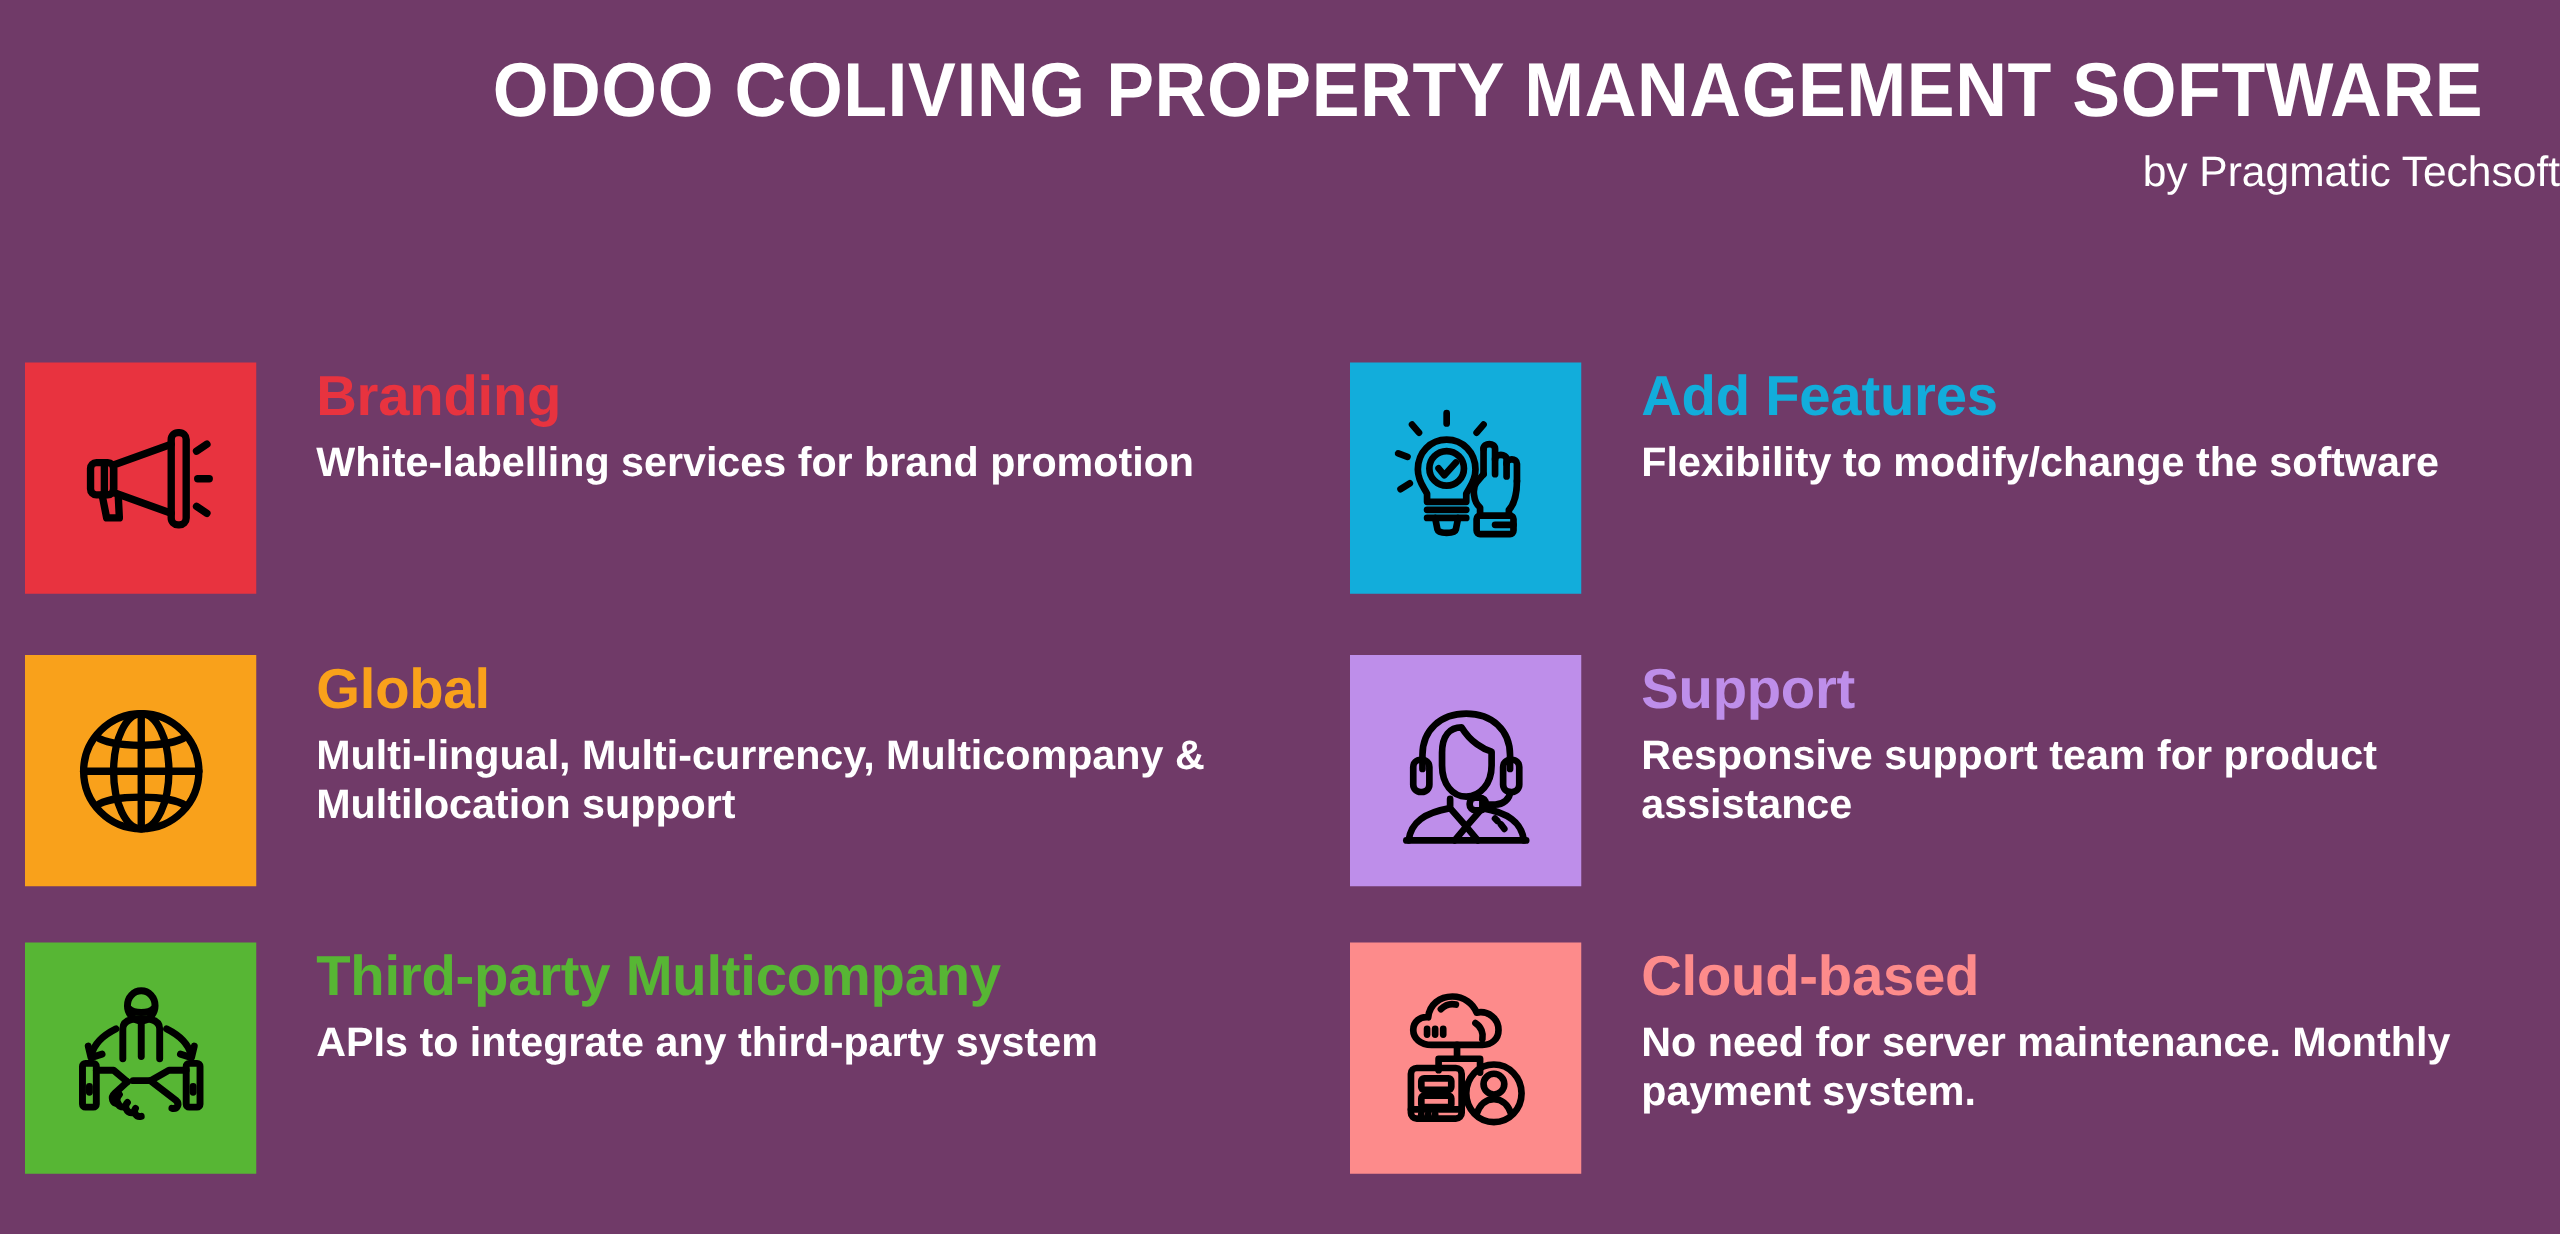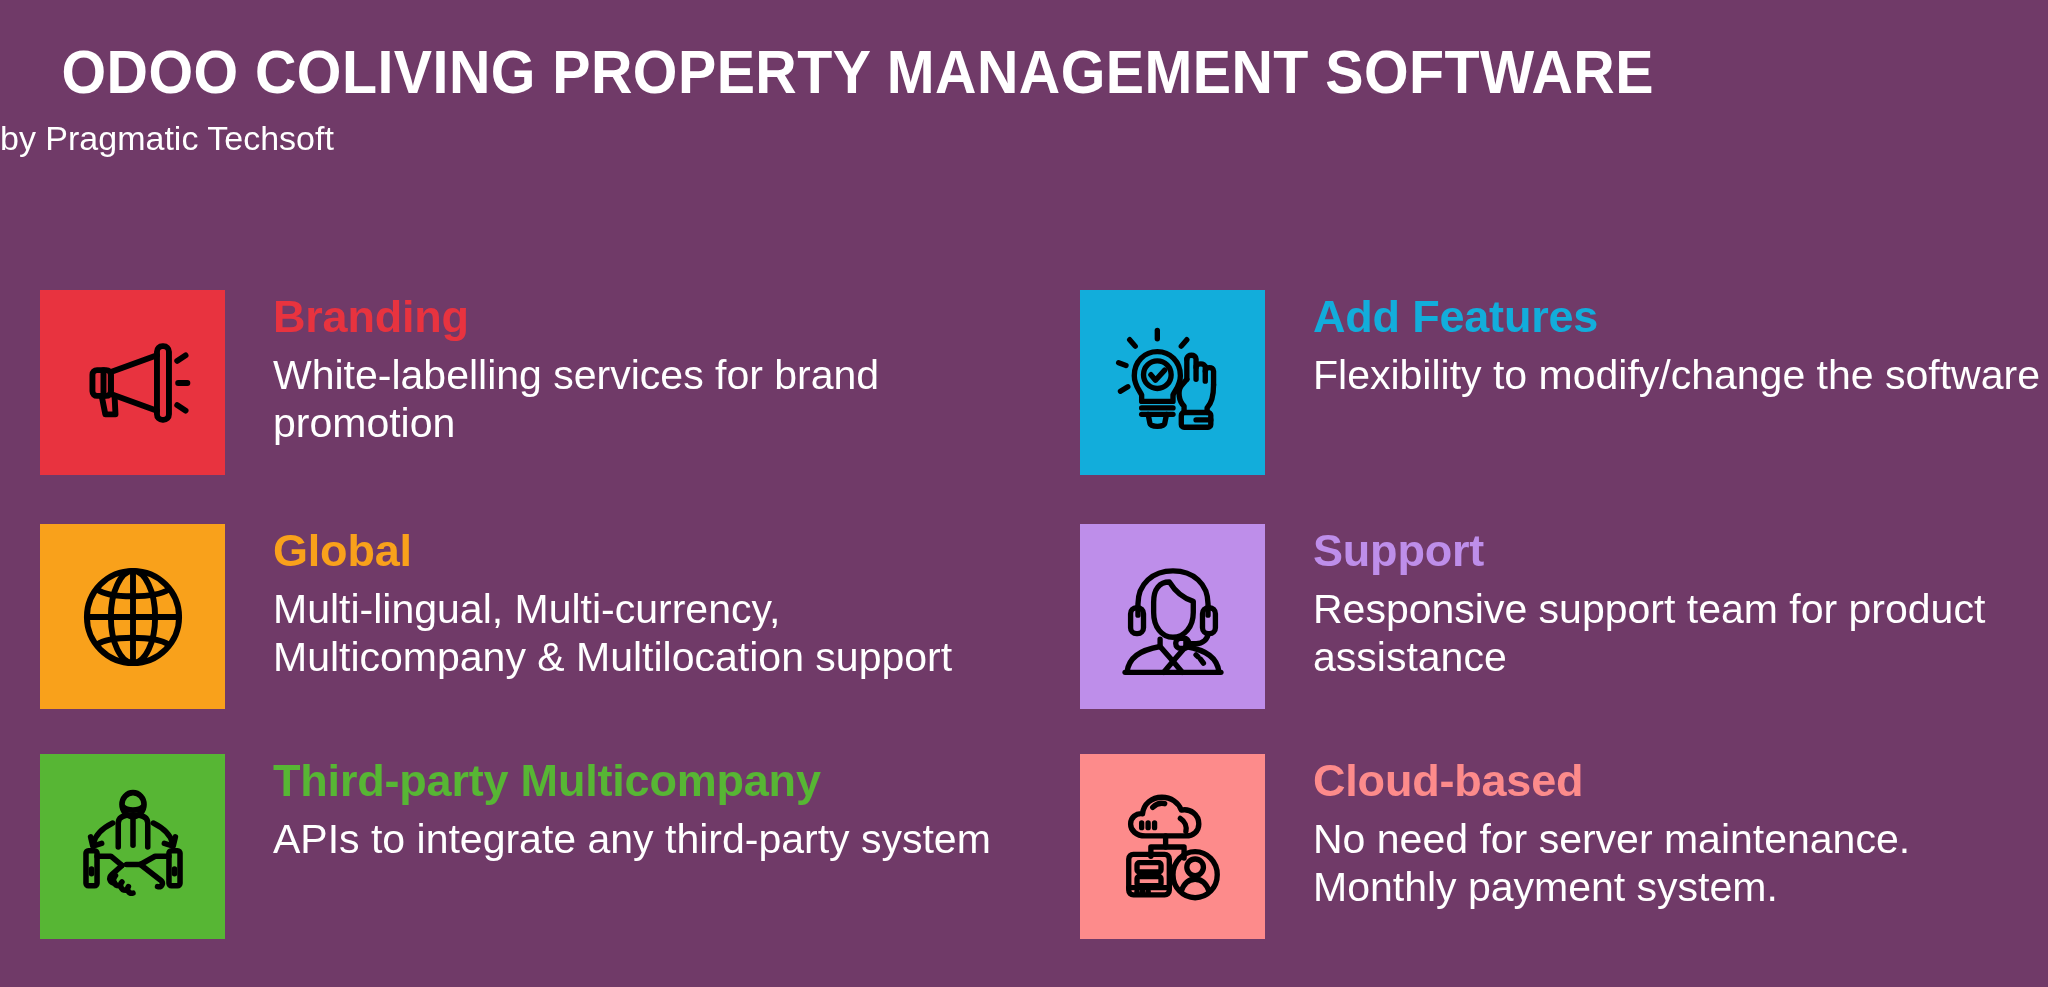--- a/index.html
+++ b/index.html
@@ -13,21 +13,21 @@
   body {
     background:#703A68;
     font-family:"Liberation Sans", sans-serif;
     position:relative;
   }
 
   
   .header {
     width:2048px;
     padding-top:40px;
-    text-align:left;
+    text-align:right;
   }
 
   .main-title {
     color:#FFFFFF;
     font-size:61px;
     font-weight:bold;
     letter-spacing:0.5px;
     line-height:1.05;
     font-stretch:condensed;
     transform:scaleX(0.94);
@@ -51,21 +51,21 @@
     left:0;
     width:2048px;
     display:grid;
     grid-template-columns:1024px 1024px;
     grid-auto-rows:auto;
   }
 
   .feature {
     display:flex;
     align-items:flex-start;
-    padding-left:40px;
+    padding-left:20px;
   }
 
   .col-right .feature { padding-left:56px; }
 
   .col { display:flex; flex-direction:column; }
 
   .tile {
     width:185px;
     height:185px;
     flex:0 0 185px;
@@ -87,22 +87,22 @@
     font-size:45px;
     font-weight:bold;
     line-height:1.0;
     letter-spacing:-0.2px;
     margin-bottom:6px;
     white-space:nowrap;
   }
 
   .fbody {
     color:#FFFFFF;
-    font-size:41px;
-    font-weight:400;
+    font-size:33px;
+    font-weight:700;
     line-height:1.18;
     margin-top:12px;
   }
 
   
   .r1 { margin-top:25px; }
   .r2 { margin-top:49px; }
   .r3 { margin-top:45px; }
 
   

